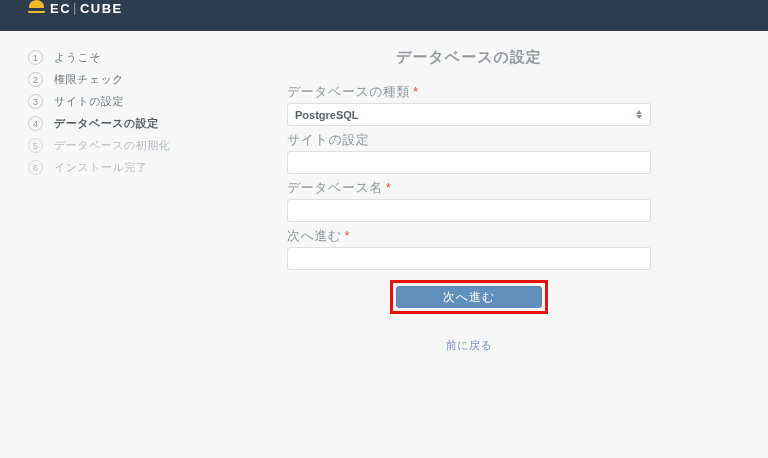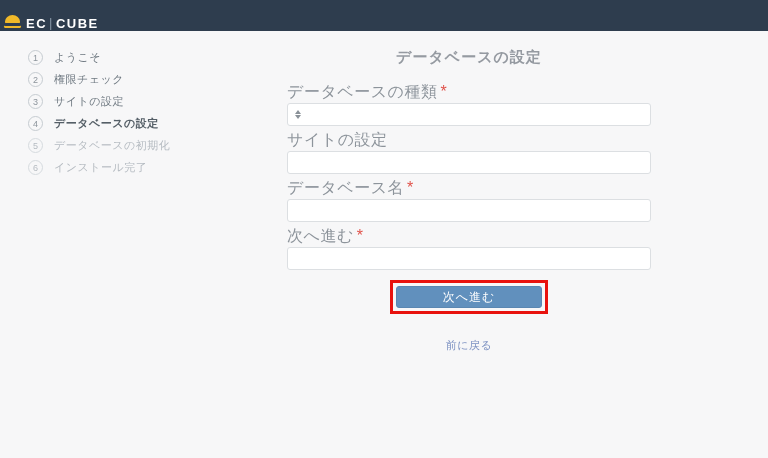--- a/index.html
+++ b/index.html
@@ -8,22 +8,22 @@
     font-family: "Liberation Sans", "DejaVu Sans", sans-serif;
     background: #f7f7f8;
     overflow: hidden;
     position: relative;
   }
   
   .header {
     height: 31px;
     background: #2e3d4e;
     display: flex;
-    align-items: flex-end;
-    padding-left: 4px;
+    align-items: flex-start;
+    padding-left: 28px;
   }
   .logo { display: flex; align-items: center; gap: 5px; }
   .logo-icon {
     width: 17px; height: 16px;
     position: relative;
   }
   .logo-icon .ball {
     position: absolute; left: 1px; top: 0;
     width: 15px; height: 13px;
     background: #f0b929;
@@ -74,21 +74,21 @@
   .page-title {
     text-align: center;
     font-size: 15px;
     font-weight: bold;
     color: #959aa1;
     letter-spacing: 1px;
     margin-bottom: 19px;
   }
   .form-group { margin-bottom: 8px; }
   .form-label {
-    font-size: 16px;
+    font-size: 13px;
     color: #8d949b;
     line-height: 12px;
     margin-bottom: 5px;
     letter-spacing: 0.5px;
   }
   .req { color: #e0524a; margin-left: 3px; }
   .text-input {
     display: block;
     width: 100%; height: 23px;
     background: #ffffff;
@@ -202,20 +202,21 @@
 </div>
 
 <div class="main">
   <div class="page-title">データベースの設定</div>
 
   <div class="form-group">
     <div class="form-label">
       <span>データベースの種類</span><span class="req">*</span>
     </div>
     <div class="select-box">
+      <span class="select-value">PostgreSQL</span>
       <span class="stepper">
         <span class="tri-up"></span>
           <span class="tri-down"></span>
       </span>
     </div>
   </div>
 
 
   <div class="form-group">
     <div class="form-label">

